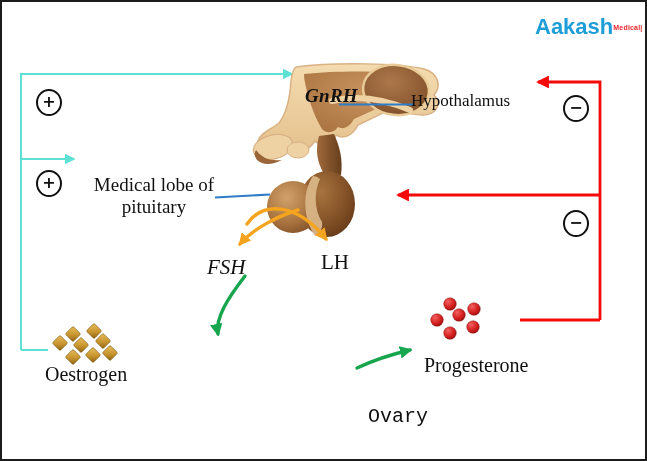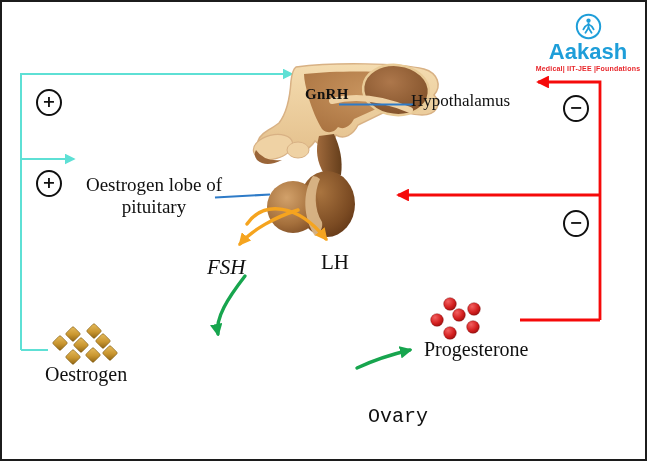--- a/index.html
+++ b/index.html
@@ -3,41 +3,41 @@
 <meta charset="utf-8">
 <style>
   html,body{margin:0;padding:0;background:#fff;}
   #stage{
     position:relative; width:647px; height:461px; background:#ffffff;
     box-sizing:border-box; border:2px solid #1c1c1c; overflow:hidden;
     font-family:"Liberation Serif", serif;
   }
   #diagram-svg{position:absolute; left:0; top:0; width:643px; height:457px;}
   .lbl{position:absolute; color:#101010; white-space:nowrap; line-height:1.1;}
-  .lbl-gnrh{left:303px; top:84px; font-size:15px; font-weight:700; letter-spacing:.3px;}
+  .lbl-gnrh{left:303px; top:84px; font-size:19px; font-weight:700; letter-spacing:.3px;font-style:italic;}
   .lbl-hypothalamus{left:409px; top:90px; font-size:17px;}
   .lbl-anterior{left:78px; top:172px; width:148px; text-align:center; font-size:19px; line-height:22px; white-space:normal;}
   .lbl-fsh{left:205px; top:254px; font-size:21px;font-style:italic;}
   .lbl-lh{left:319px; top:249px; font-size:21px;}
   .lbl-oestrogen{left:43px; top:361px; font-size:20px;}
-  .lbl-progesterone{left:422px; top:336px; font-size:20px;}
+  .lbl-progesterone{left:422px; top:352px; font-size:20px;}
   .lbl-ovary{left:366px; top:404px; font-size:20px;font-family:Liberation Mono, monospace;}
   .badge{
     position:absolute; width:22px; height:22px; border:2.4px solid #101010;
     border-radius:50%; background:#fff; display:flex; align-items:center; justify-content:center;
     font-family:"DejaVu Sans", sans-serif; font-size:16px; font-weight:700; color:#101010;
     line-height:1; padding-bottom:1px; box-sizing:content-box;
   }
   .badge-plus-top{left:34px; top:87px;}
   .badge-plus-bottom{left:34px; top:168px;}
   .badge-minus-top{left:561px; top:93px;}
   .badge-minus-bottom{left:561px; top:208px;}
   #logo{
     position:absolute; left:533px; top:11px; width:106px;
-    display:flex; flex-direction:column; align-items:center;
+    display:flex; flex-direction:row; align-items:center;
     font-family:"Liberation Sans", sans-serif;
   }
   #logo .logo-name{color:#1E9ED9; font-size:22px; font-weight:700; letter-spacing:0px; line-height:1; margin-top:1px;}
   #logo .logo-tagline{color:#E8252A; font-size:7px; font-weight:700; white-space:nowrap; margin-top:2px; letter-spacing:.2px;}
 </style>
 </head>
 <body>
 
 <div id="stage">
 
@@ -170,21 +170,21 @@
       <circle cx="435" cy="318" r="6.3" fill="url(#progGrad)"></circle>
       <circle cx="457" cy="313" r="6.3" fill="url(#progGrad)"></circle>
       <circle cx="448" cy="331" r="6.3" fill="url(#progGrad)"></circle>
       <circle cx="471" cy="325" r="6.3" fill="url(#progGrad)"></circle>
     </g>
   </svg>
 
   <div class="lbl lbl-gnrh">GnRH</div>
   <div class="lbl lbl-hypothalamus">Hypothalamus</div>
   <div class="lbl lbl-anterior">
-    <span>Oestrogen lobe of</span><br>
+    <span>Medical lobe of</span><br>
     <span>pituitary</span>
   </div>
   <div class="lbl lbl-fsh">FSH</div>
   <div class="lbl lbl-lh">LH</div>
   <div class="lbl lbl-oestrogen">Oestrogen</div>
   <div class="lbl lbl-progesterone">Progesterone</div>
   <div class="lbl lbl-ovary">Ovary</div>
 
   <div class="badge badge-plus-top">+</div>
   <div class="badge badge-plus-bottom">+</div>

